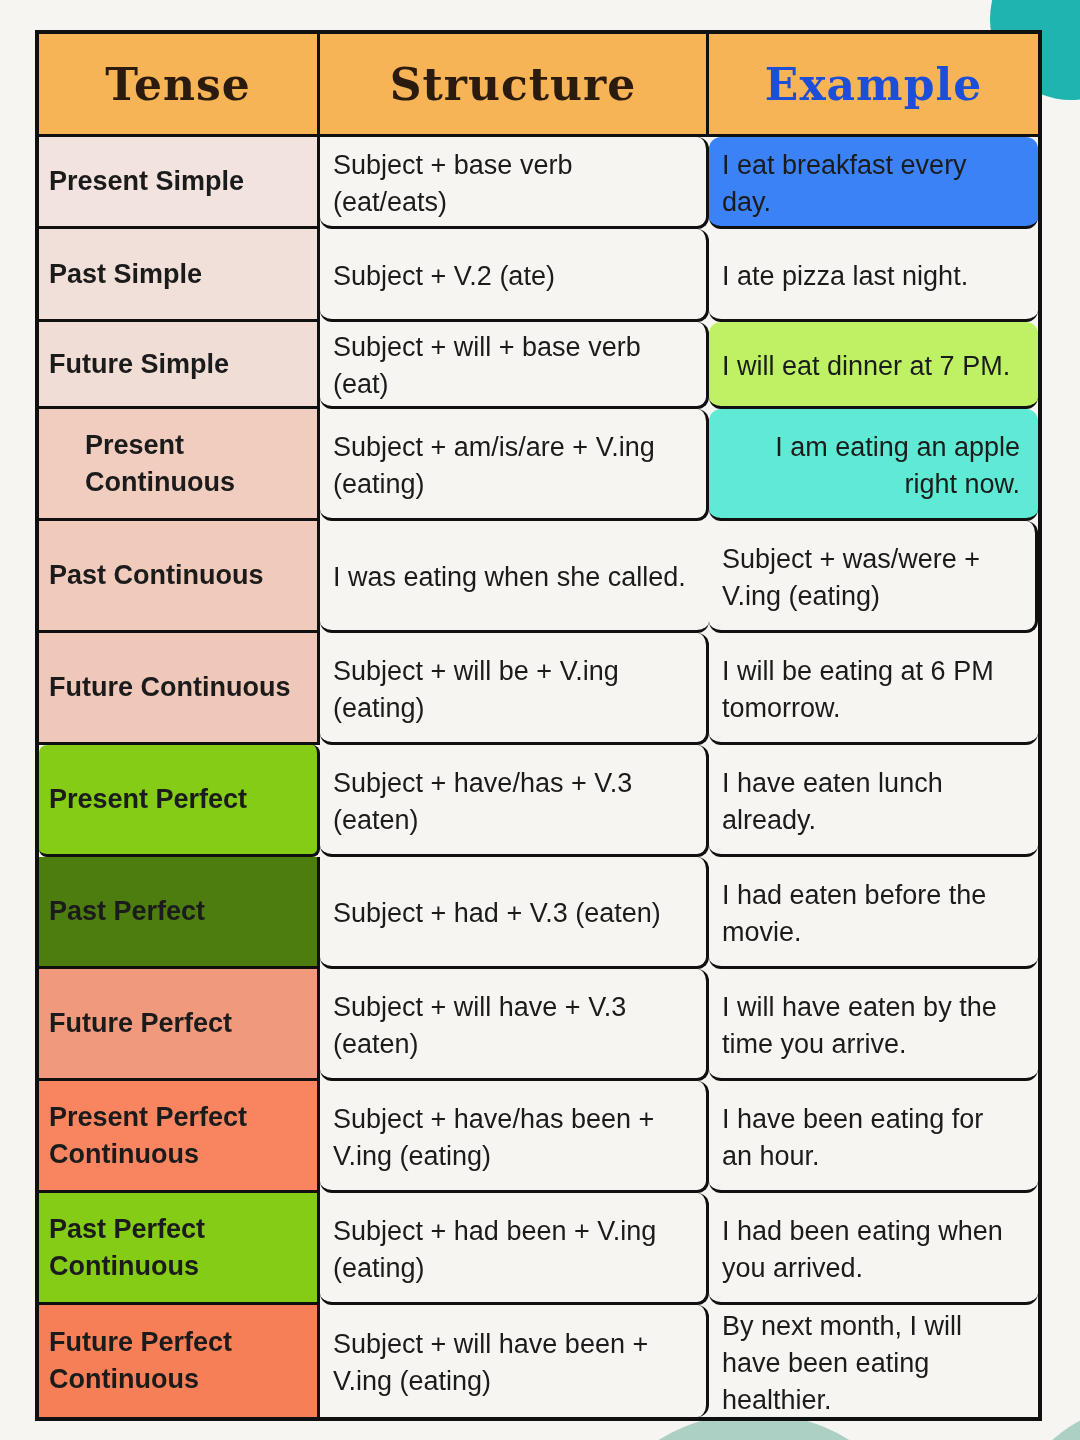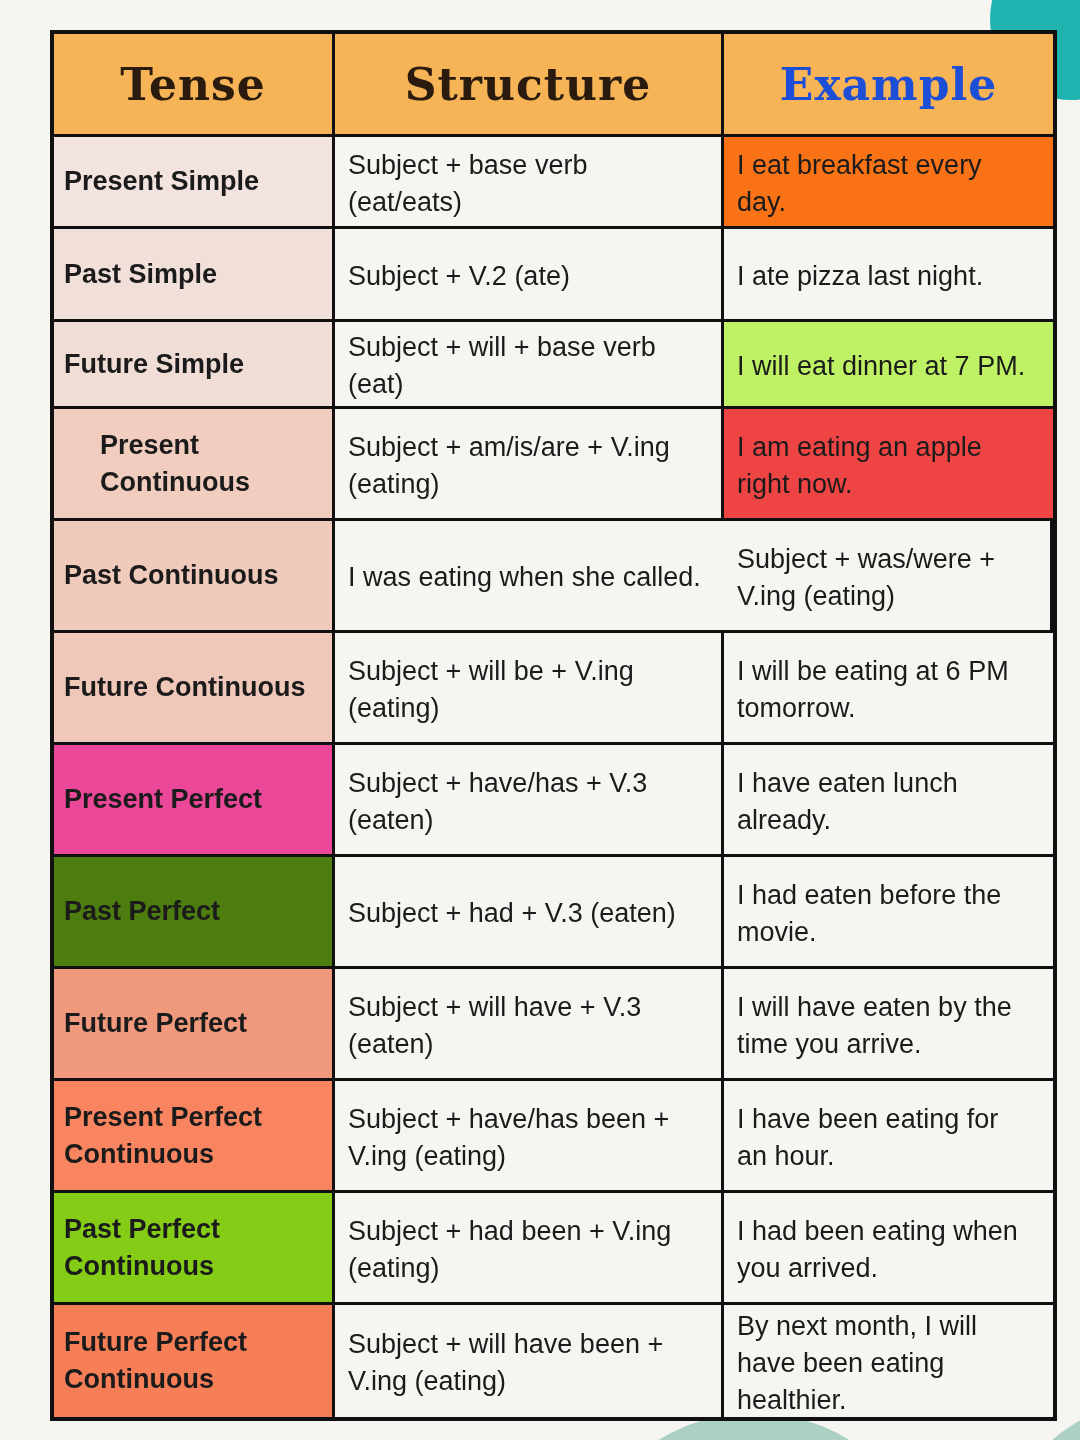--- a/index.html
+++ b/index.html
@@ -11,21 +11,21 @@
     font-family:"Liberation Sans",sans-serif;
   }
   
   .blob{position:absolute;border-radius:50%;}
   .blob-teal{left:990px;top:-62px;width:162px;height:162px;}
   .blob-sage-center{left:572px;top:1413px;width:364px;height:364px;}
   .blob-sage-right{left:1002px;top:1402px;width:300px;height:300px;}
 
   
   .tense-table{
-    position:absolute;left:50px;top:30px;
+    position:absolute;left:35px;top:30px;
     width:1007px;
     display:grid;
     grid-template-columns:281px 389px 1fr;
     grid-template-rows:103px 92px 93px 87px repeat(9,112px);
     border:4px solid #101010;
     box-sizing:border-box;
   }
   .cell{
     border-right:3px solid #101010;
     border-bottom:3px solid #101010;
@@ -44,53 +44,54 @@
     font-weight:700;
     font-size:44px;
     letter-spacing:1px;
   }
   .tense-cell{
     font-weight:700;
     padding:0 18px 0 10px;
   }
   .body-cell{
     padding:4px 18px 0 13px;
+    border-radius:12px;
   }
 </style>
 </head>
 <body>
 
 <div class="blob blob-teal" style="background: rgb(31, 180, 176);"></div>
 <div class="blob blob-sage-center" style="background: rgb(172, 208, 196);"></div>
 <div class="blob blob-sage-right" style="background: rgb(172, 208, 196);"></div>
 
 <div class="tense-table" id="table-root">
 
   <div class="cell head" style="background: rgb(246, 180, 86); color: rgb(43, 27, 14);">Tense</div>
   <div class="cell head" style="background: rgb(246, 180, 86); color: rgb(43, 27, 14);">Structure</div>
   <div class="cell head last-col" style="background: rgb(246, 180, 86); color: #1d4ed8;">Example</div>
 <div class="cell tense-cell" style="background: rgb(242, 227, 223);">Present Simple</div>
     <div class="cell body-cell" style="background: rgb(247, 245, 241);">Subject + base verb (eat/eats)</div>
-    <div class="cell body-cell last-col" style="background: #f97316;">I eat breakfast every day.</div>
+    <div class="cell body-cell last-col" style="background: #3b82f6;">I eat breakfast every day.</div>
     <div class="cell tense-cell" style="background: rgb(241, 224, 218);">Past Simple</div>
     <div class="cell body-cell" style="background: rgb(247, 245, 241);">Subject + V.2 (ate)</div>
     <div class="cell body-cell last-col" style="background: rgb(247, 245, 241);">I ate pizza last night.</div>
     <div class="cell tense-cell" style="background: rgb(240, 221, 214);">Future Simple</div>
     <div class="cell body-cell" style="background: rgb(247, 245, 241);">Subject + will + base verb (eat)</div>
     <div class="cell body-cell last-col" style="background: #bef264;">I will eat dinner at 7 PM.</div>
     <div class="cell tense-cell" style="background: rgb(241, 205, 191); padding-left: 46px;">Present Continuous</div>
     <div class="cell body-cell" style="background: rgb(247, 245, 241);">Subject + am/is/are + V.ing (eating)</div>
-    <div class="cell body-cell last-col" style="background: #ef4444;">I am eating an apple right now.</div>
+    <div class="cell body-cell last-col" style="background: #5eead4; text-align: right;">I am eating an apple right now.</div>
     <div class="cell tense-cell" style="background: rgb(240, 202, 187);">Past Continuous</div>
     <div class="cell body-cell last-col" style="background: rgb(247, 245, 241);">I was eating when she called.</div>
     <div class="cell body-cell" style="background: rgb(247, 245, 241);">Subject + was/were + V.ing (eating)</div>
     <div class="cell tense-cell" style="background: rgb(239, 200, 185);">Future Continuous</div>
     <div class="cell body-cell" style="background: rgb(247, 245, 241);">Subject + will be + V.ing (eating)</div>
     <div class="cell body-cell last-col" style="background: rgb(247, 245, 241);">I will be eating at 6 PM tomorrow.</div>
-    <div class="cell tense-cell" style="background: #ec4899;">Present Perfect</div>
+    <div class="cell tense-cell" style="background: #84cc16; border-radius: 8px;">Present Perfect</div>
     <div class="cell body-cell" style="background: rgb(247, 245, 241);">Subject + have/has + V.3 (eaten)</div>
     <div class="cell body-cell last-col" style="background: rgb(247, 245, 241);">I have eaten lunch already.</div>
     <div class="cell tense-cell" style="background: #4d7c0f;">Past Perfect</div>
     <div class="cell body-cell" style="background: rgb(247, 245, 241);">Subject + had + V.3 (eaten)</div>
     <div class="cell body-cell last-col" style="background: rgb(247, 245, 241);">I had eaten before the movie.</div>
     <div class="cell tense-cell" style="background: rgb(240, 153, 125);">Future Perfect</div>
     <div class="cell body-cell" style="background: rgb(247, 245, 241);">Subject + will have + V.3 (eaten)</div>
     <div class="cell body-cell last-col" style="background: rgb(247, 245, 241);">I will have eaten by the time you arrive.</div>
     <div class="cell tense-cell" style="background: rgb(249, 133, 96);">Present Perfect Continuous</div>
     <div class="cell body-cell" style="background: rgb(247, 245, 241);">Subject + have/has been + V.ing (eating)</div>

